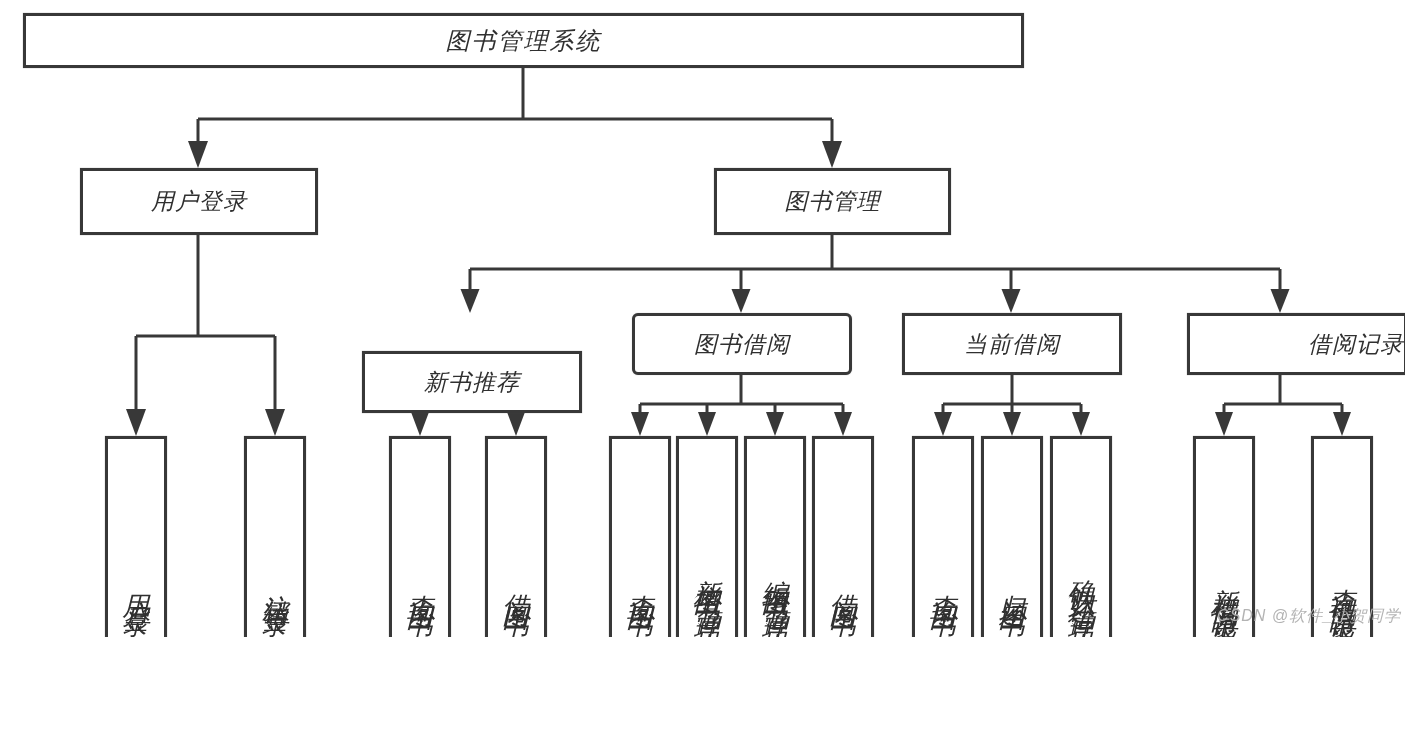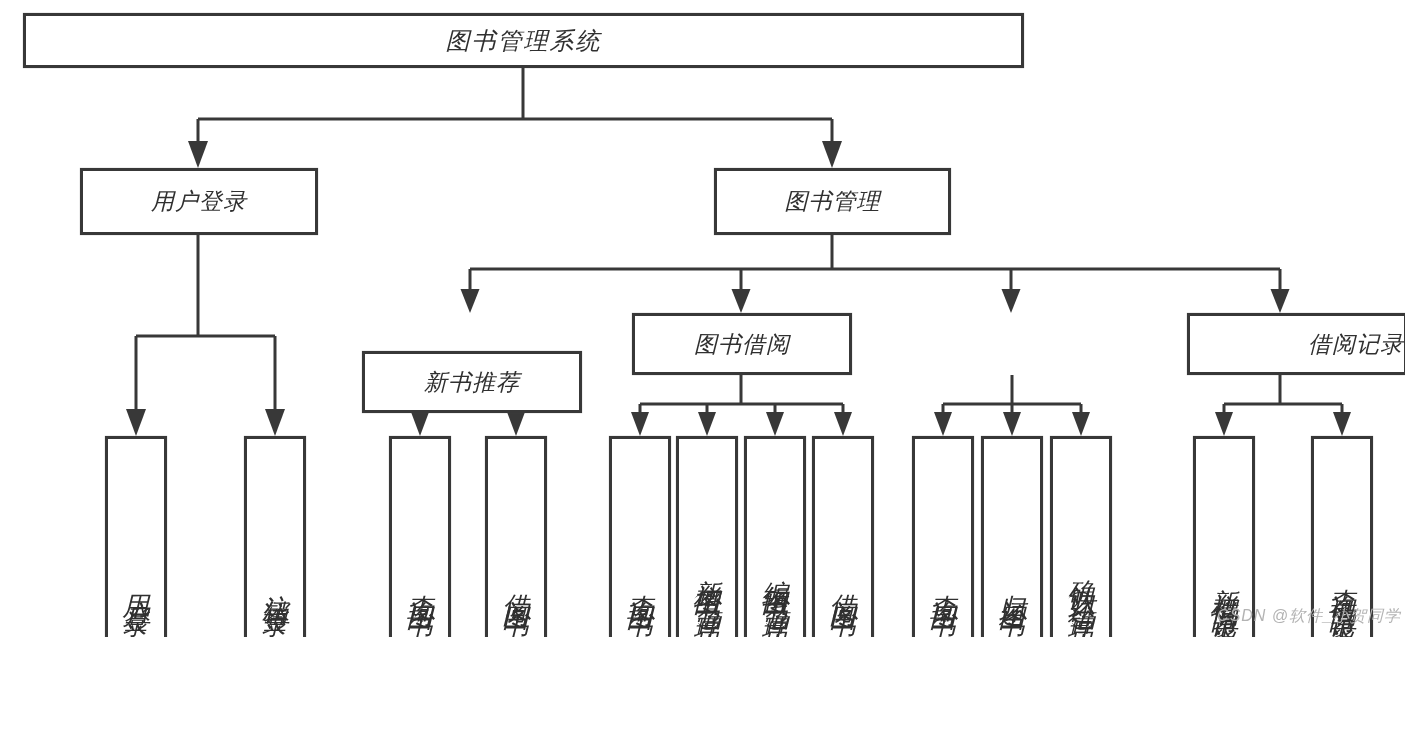--- a/index.html
+++ b/index.html
@@ -107,22 +107,25 @@
   <div class="node branch" style="left:80px;top:168px;width:238px;height:67px;">
     <span class="hlabel">用户登录</span>
   </div>
   <div class="node branch" style="left:714px;top:168px;width:237px;height:67px;">
     <span class="hlabel">图书管理</span>
   </div>
 
   <div class="node branch" style="left:362px;top:313px;width:220px;height:62px;margin-top:38px;">
     <span class="hlabel">新书推荐</span>
   </div>
-  <div class="node branch" style="left:632px;top:313px;width:220px;height:62px;">
+  <div class="node branch" style="left:632px;top:313px;width:220px;height:62px;border-radius:6px;">
     <span class="hlabel">图书借阅</span>
+  </div>
+  <div class="node branch" style="left:902px;top:313px;width:220px;height:62px;">
+    <span class="hlabel">当前借阅</span>
   </div>
   <div class="node branch" style="left:1187px;top:313px;width:220px;height:62px;justify-content:flex-end;">
     <span class="hlabel">借阅记录</span>
   </div>
 
   <div class="node leaf" style="left:105px;top:436px;width:62px;height:299px;">
     <span class="vlabel">用户登录</span>
   </div>
   <div class="node leaf" style="left:244px;top:436px;width:62px;height:299px;">
     <span class="vlabel">注销登录</span>

